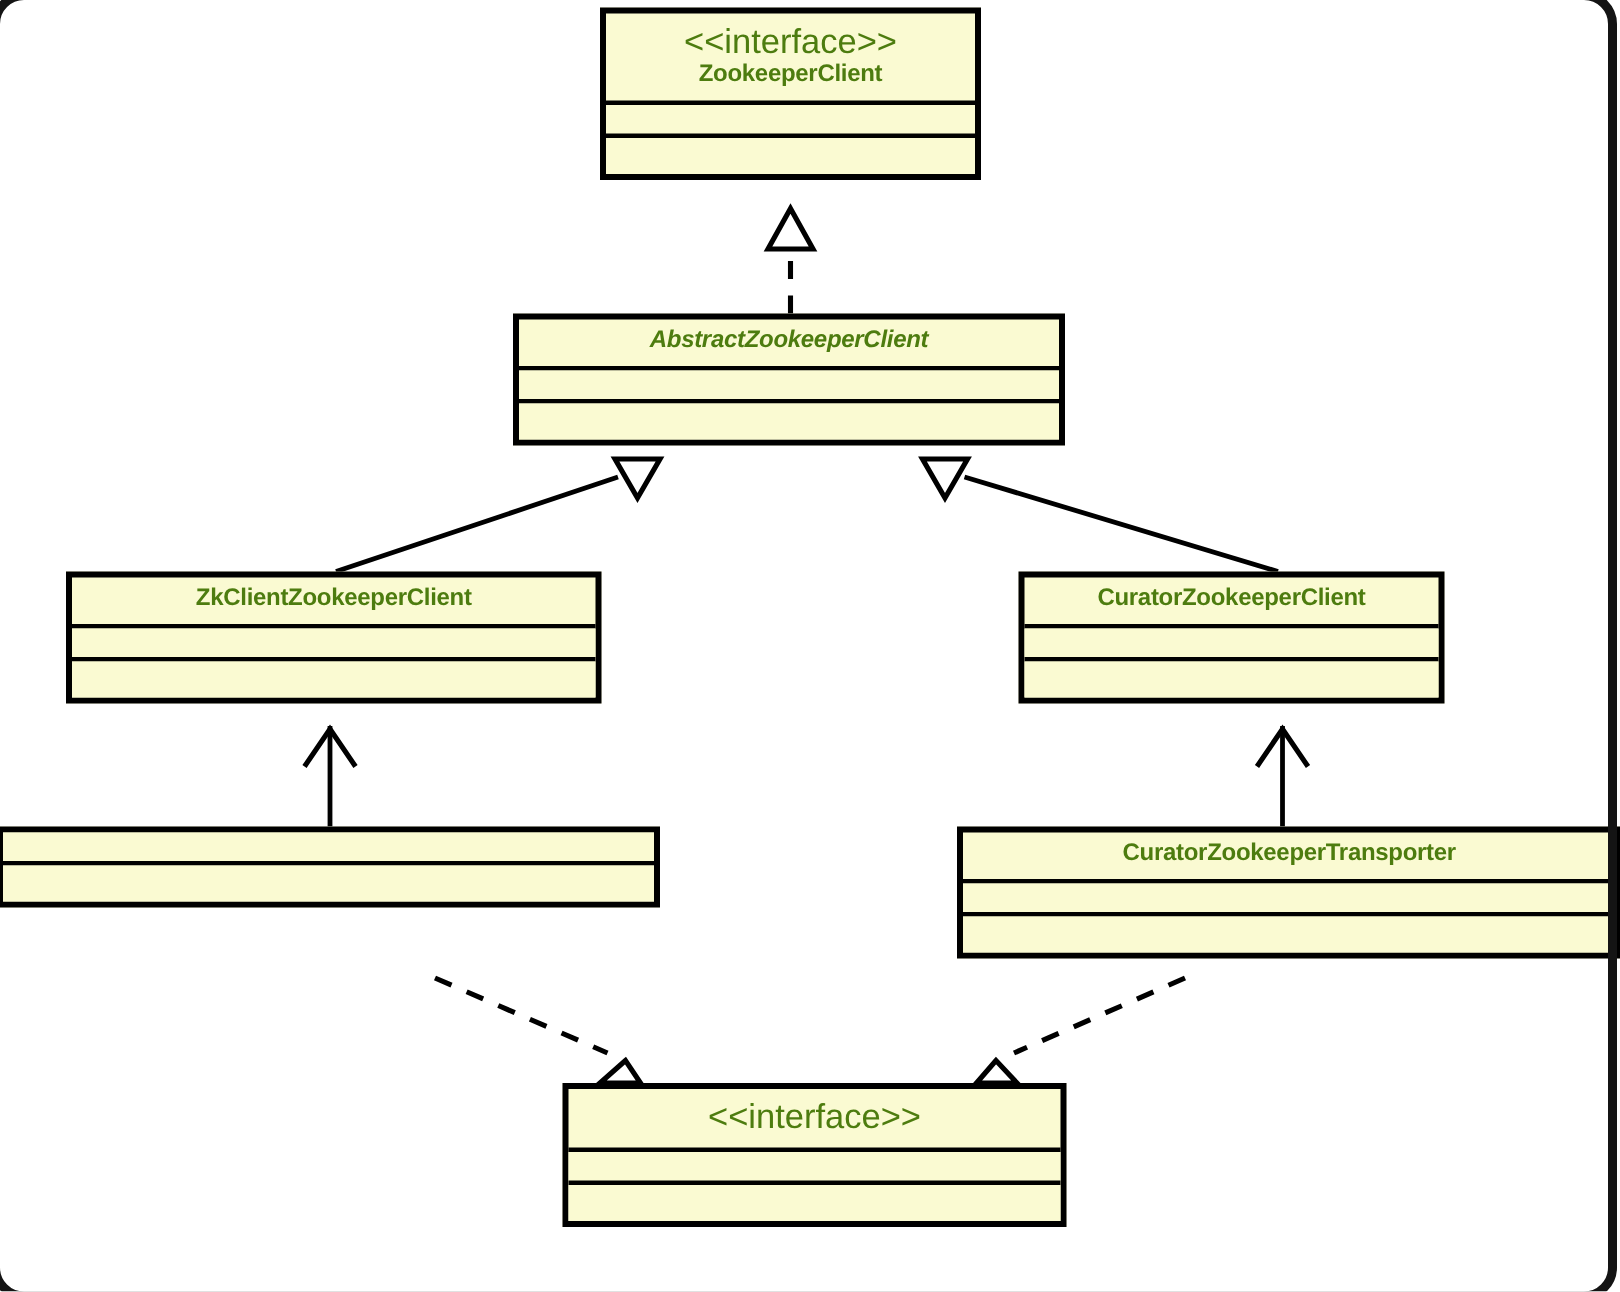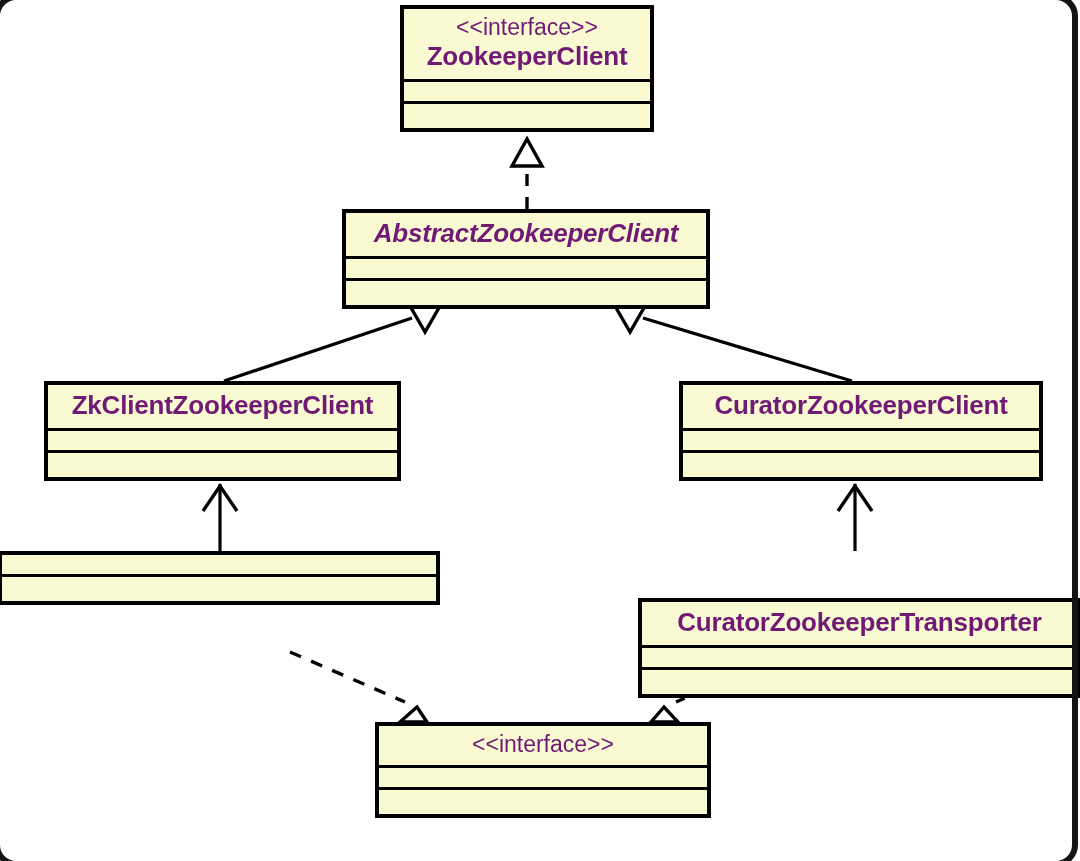--- a/index.html
+++ b/index.html
@@ -35,35 +35,35 @@
     position: absolute;
     box-sizing: border-box;
     background: #fafad2;
     border: 4px solid #000000;
     z-index: 20;
   }
   .uml-title {
     box-sizing: border-box;
     width: 100%;
     text-align: center;
-    color: #701a75;
+    color: #4d7c0f;
     padding: 5px 6px 7px 6px;
     line-height: 1.18;
     border-bottom: 3px solid #000000;
   }
   .stereotype {
     display: block;
     font-weight: normal;
     font-size: 23px;
     letter-spacing: 0px;
   }
   .cls-name {
     display: block;
     font-weight: bold;
-    font-size: 26px;
+    font-size: 16px;
     letter-spacing: -0.2px;
   }
   .cls-name.abstract {
     font-style: italic;
   }
   .uml-attrs {
     box-sizing: border-box;
     width: 100%;
     height: 22px;
     border-bottom: 3px solid #000000;
@@ -161,34 +161,34 @@
   </div>
 
   <div class="uml-box" style="left:342px; top:209px; width:368px;">
     <div class="uml-title">
       <span class="cls-name abstract">AbstractZookeeperClient</span>
     </div>
     <div class="uml-attrs"></div>
     <div class="uml-ops"></div>
   </div>
 
-  <div class="uml-box" style="left:679px; top:381px; width:364px;">
+  <div class="uml-box" style="left:679px; top:381px; width:284px;">
     <div class="uml-title">
       <span class="cls-name">CuratorZookeeperClient</span>
     </div>
     <div class="uml-attrs"></div>
     <div class="uml-ops"></div>
   </div>
 
   <div class="uml-box" style="left:-2px; top:551px; width:442px;">
     <div class="uml-attrs"></div>
     <div class="uml-ops"></div>
   </div>
 
-  <div class="uml-box" style="left:638px; top:551px; width:443px;margin-top:47px;">
+  <div class="uml-box" style="left:638px; top:551px; width:443px;">
     <div class="uml-title">
       <span class="cls-name">CuratorZookeeperTransporter</span>
     </div>
     <div class="uml-attrs"></div>
     <div class="uml-ops"></div>
   </div>
 
   <div class="uml-box" style="left:375px; top:722px; width:336px;">
     <div class="uml-title">
       <span class="stereotype">&lt;&lt;interface&gt;&gt;</span>

